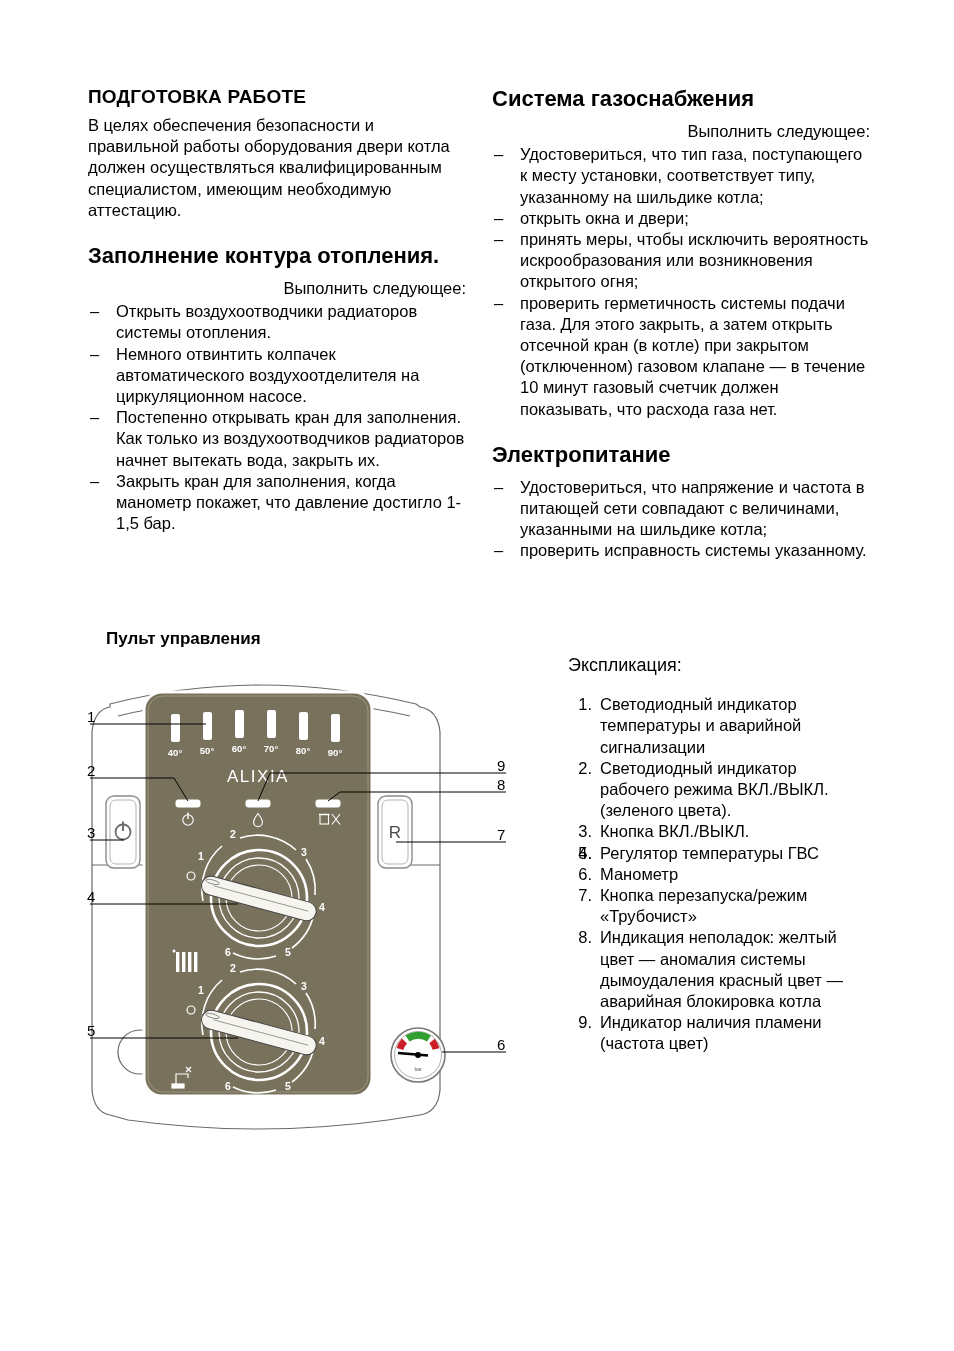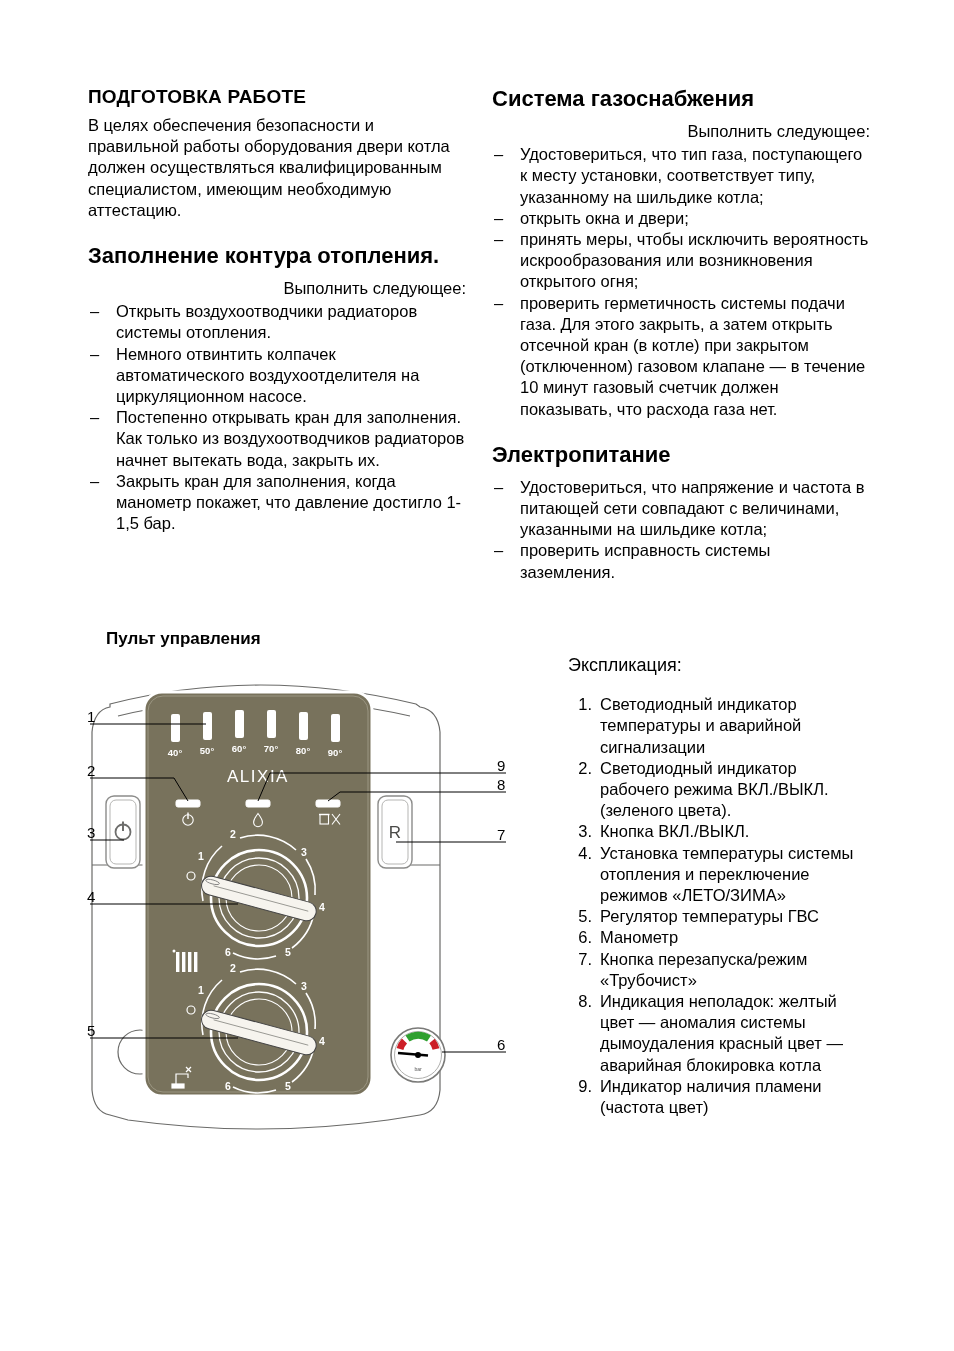--- a/index.html
+++ b/index.html
@@ -79,21 +79,21 @@
     <p class="lead">Выполнить следующее:</p>
     <ul class="dash">
       <li><span class="dash-mark">–</span><span>Удостовериться, что тип газа, поступающего к месту установки, соответствует типу, указанному на шильдике котла;</span></li>
       <li><span class="dash-mark">–</span><span>открыть окна и двери;</span></li>
       <li><span class="dash-mark">–</span><span>принять меры, чтобы исключить вероятность искрообразования или возникновения открытого огня;</span></li>
       <li><span class="dash-mark">–</span><span>проверить герметичность системы подачи газа. Для этого закрыть, а затем открыть отсечной кран (в котле) при закрытом (отключенном) газовом клапане — в течение 10 минут газовый счетчик должен показывать, что расхода газа нет.</span></li>
     </ul>
     <h2 class="sub-title">Электропитание</h2>
     <ul class="dash">
       <li><span class="dash-mark">–</span><span>Удостовериться, что напряжение и частота в питающей сети совпадают с величинами, указанными на шильдике котла;</span></li>
-      <li><span class="dash-mark">–</span><span>проверить исправность системы заземления.</span></li>
+      <li><span class="dash-mark">–</span><span>проверить исправность системы указанному.</span></li>
     </ul>
   </div>
 
   <div class="fig-title">Пульт управления</div>
 
   <div class="figure">
     <svg class="fig-svg" width="420" height="500" viewBox="0 0 420 500">
 
       <g fill="none" stroke="#6a6a68" stroke-width="1.2">
         <path d="M22,44 Q170,6 328,44 L332,47 Q350,50 352,72 L352,430 Q350,452 332,455 L300,460
@@ -276,21 +276,21 @@
     <div class="callout" style="left:409px;top:166px;">7</div>
     <div class="callout" style="left:409px;top:376px;">6</div>
   </div>
 
   <div class="legend">
     <div class="legend-title">Экспликация:</div>
     <ol class="legend-list">
       <li><span class="num">1.</span><span>Светодиодный индикатор температуры и аварийной сигнализации</span></li>
       <li><span class="num">2.</span><span>Светодиодный индикатор рабочего режима ВКЛ./ВЫКЛ. (зеленого цвета).</span></li>
       <li><span class="num">3.</span><span>Кнопка ВКЛ./ВЫКЛ.</span></li>
-      <li><span class="num">4.</span><span>Установка температуры системы отопления и переключение режимов «ЛЕТО/ЗИМА»</span></li>
+      <li><span class="num">4.</span></li>
       <li><span class="num">5.</span><span>Регулятор температуры ГВС</span></li>
       <li><span class="num">6.</span><span>Манометр</span></li>
       <li><span class="num">7.</span><span>Кнопка перезапуска/режим «Трубочист»</span></li>
       <li><span class="num">8.</span><span>Индикация неполадок: желтый цвет — аномалия системы дымоудаления красный цвет — аварийная блокировка котла</span></li>
       <li><span class="num">9.</span><span>Индикатор наличия пламени (частота цвет)</span></li>
     </ol>
   </div>
 
 </div>
 

